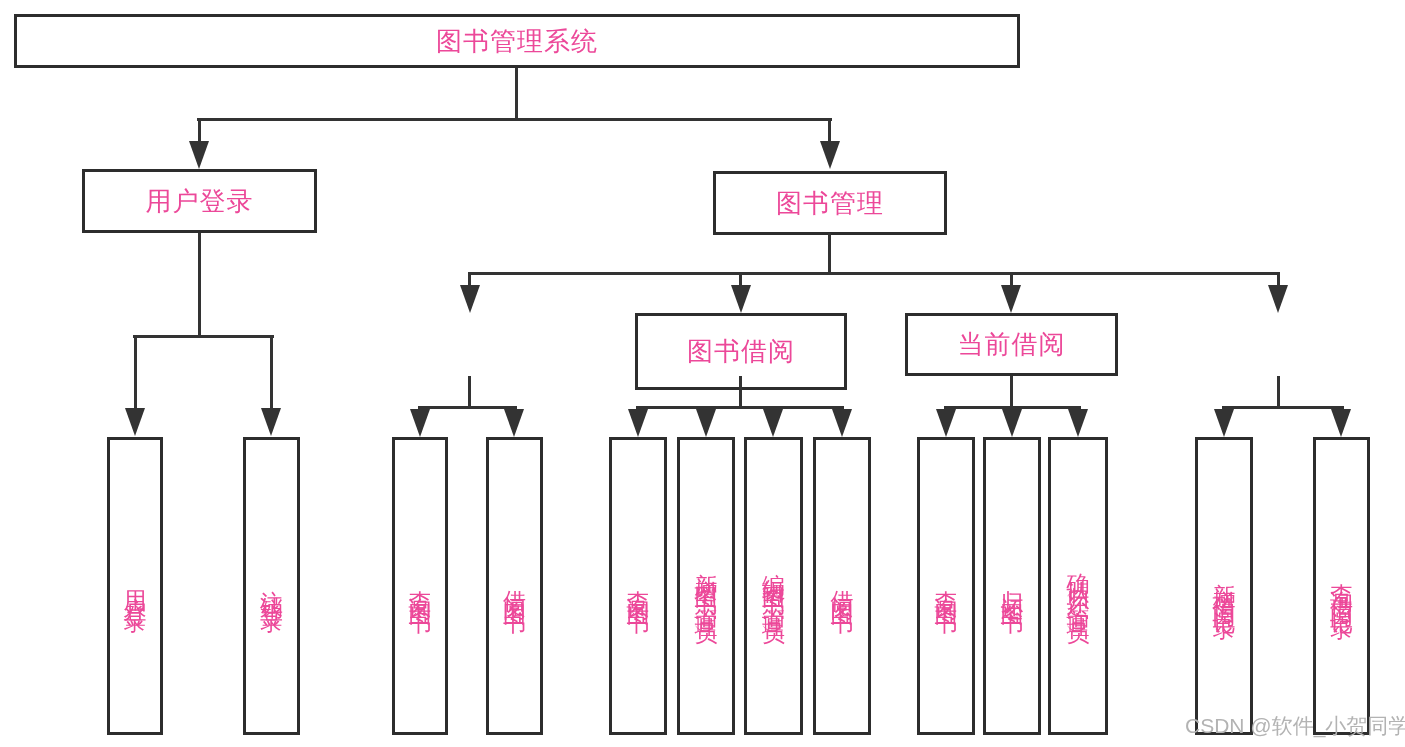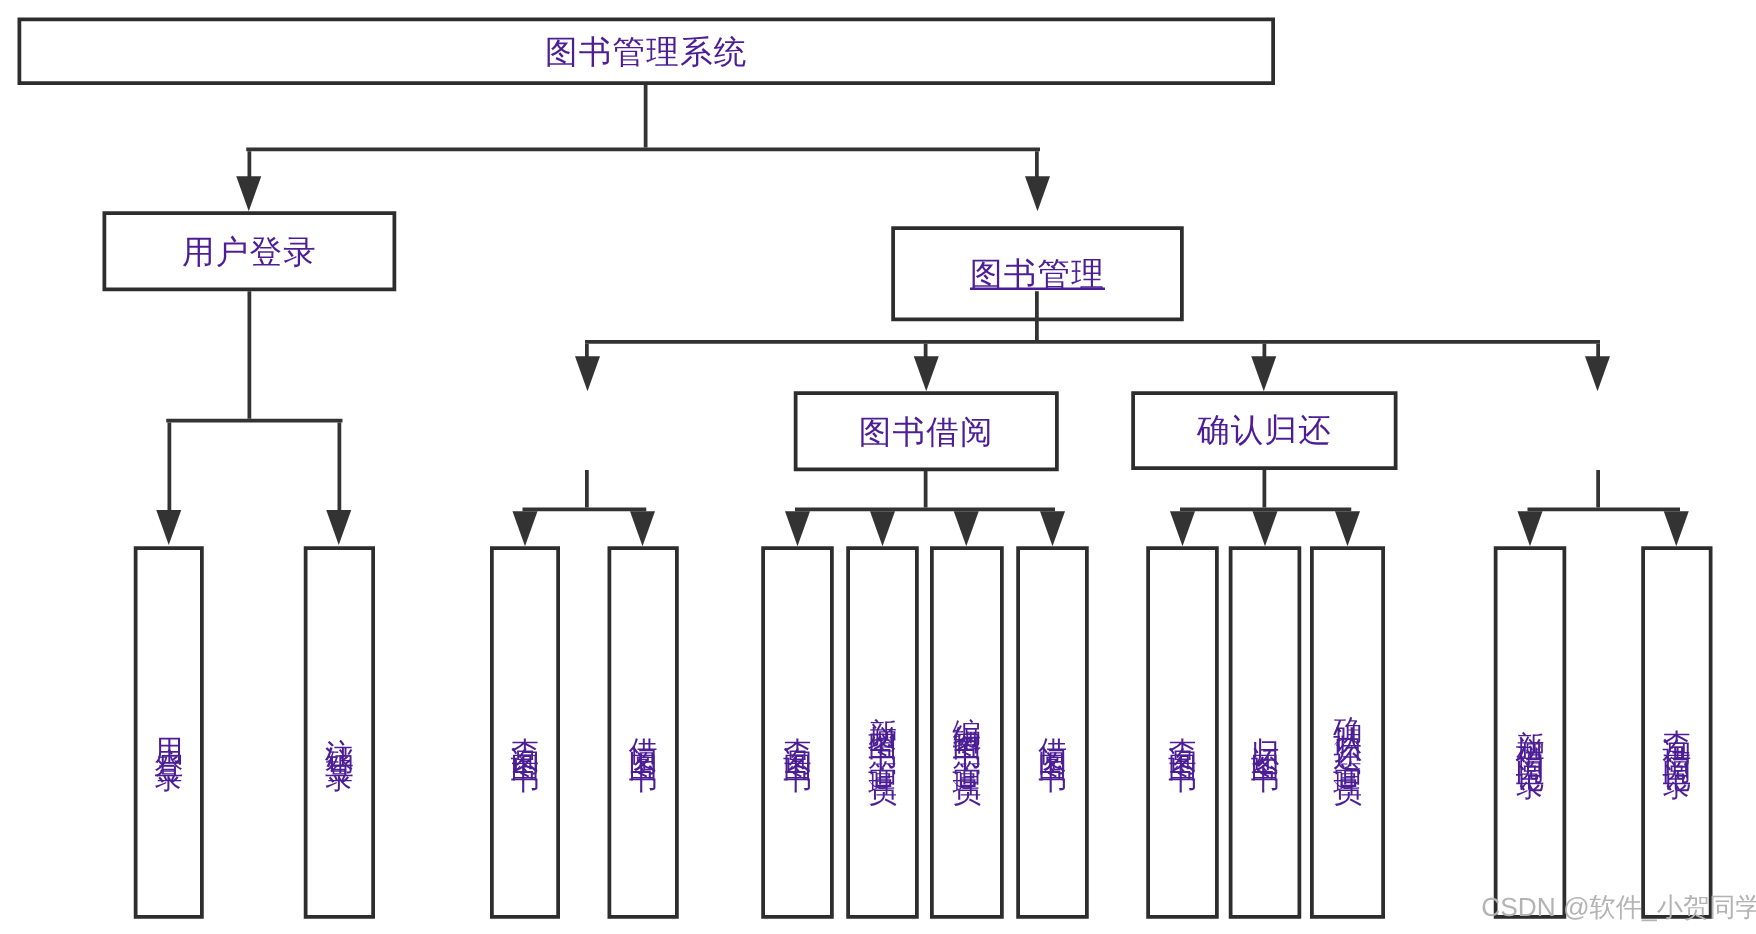--- a/index.html
+++ b/index.html
@@ -9,21 +9,21 @@
     height: 747px;
     background: #ffffff;
     font-family: "Liberation Sans", sans-serif;
     overflow: hidden;
   }
   .box {
     position: absolute;
     box-sizing: border-box;
     background: #ffffff;
     border: 3px solid #2d2d2d;
-    color: #4c1d95;
+    color: #ec4899;
     display: flex;
     align-items: center;
     justify-content: center;
   }
   .hbox { font-size: 26px; letter-spacing: 1px; white-space: nowrap; }
   .vbox {
     writing-mode: vertical-rl;
     text-orientation: mixed;
     font-size: 23px;
     letter-spacing: 7px;
@@ -38,24 +38,24 @@
     position: absolute;
     width: 0; height: 0;
     border-left: 10px solid transparent;
     border-right: 10px solid transparent;
     border-top: 28px solid #333333;
   }
   
   #root   { left: 14px;  top: 14px;  width: 1006px; height: 54px; }
   
   #n-login { left: 82px;  top: 169px; width: 235px; height: 64px; }
-  #n-mgmt  { left: 713px; top: 181px; width: 234px; height: 76px; text-decoration: underline; }
+  #n-mgmt  { left: 713px; top: 171px; width: 234px; height: 64px; }
   
   #n-newbook { left: 363px;  top: 313px; width: 214px; height: 63px; }
-  #n-borrow  { left: 635px;  top: 313px; width: 212px; height: 64px; }
+  #n-borrow  { left: 635px;  top: 313px; width: 212px; height: 77px; }
   #n-current { left: 905px;  top: 313px; width: 213px; height: 63px; }
   #n-record  { left: 1172px; top: 313px; width: 213px; height: 63px; }
   
   #a1 { left: 107px;  width: 56px; }
   #a2 { left: 243px;  width: 57px; }
   #b1 { left: 392px;  width: 56px; }
   #b2 { left: 486px;  width: 57px; }
   #c1 { left: 609px;  width: 58px; }
   #c2 { left: 677px;  width: 58px; }
   #c3 { left: 744px;  width: 59px; }
@@ -79,21 +79,21 @@
 <body>
 
 <div id="canvas">
 
   <div class="box hbox" id="root">图书管理系统</div>
 
   <div class="box hbox" id="n-login">用户登录</div>
   <div class="box hbox" id="n-mgmt">图书管理</div>
 
   <div class="box hbox" id="n-borrow">图书借阅</div>
-  <div class="box hbox" id="n-current">确认归还</div>
+  <div class="box hbox" id="n-current">当前借阅</div>
 
   <div class="box vbox" id="a1">用户登录</div>
   <div class="box vbox" id="a2">注销登录</div>
 
   <div class="box vbox" id="b1">查询图书</div>
   <div class="box vbox" id="b2">借阅图书</div>
 
   <div class="box vbox" id="c1">查询图书</div>
   <div class="box vbox" id="c2">新增图书（管理员）</div>
   <div class="box vbox" id="c3">编辑图书（管理员）</div>

